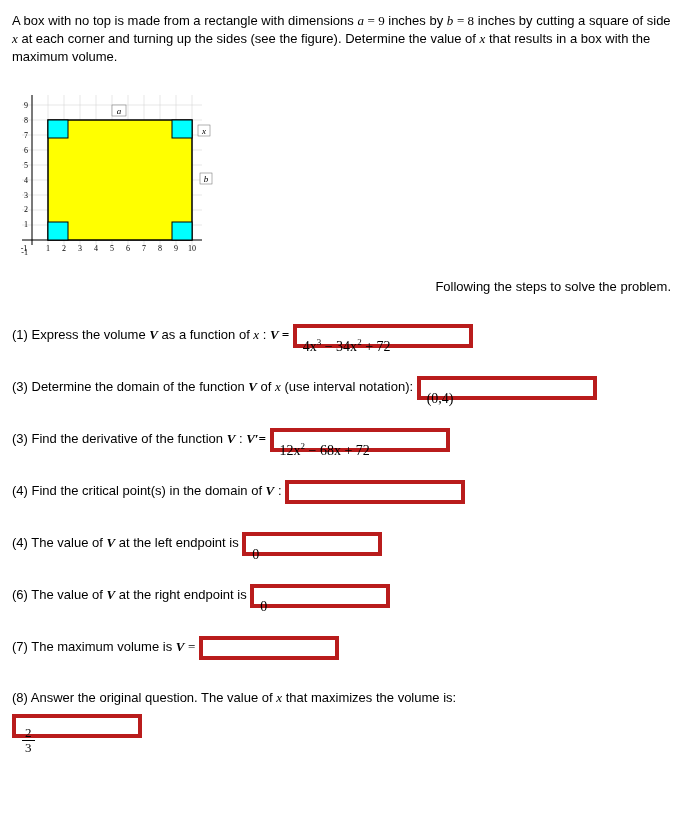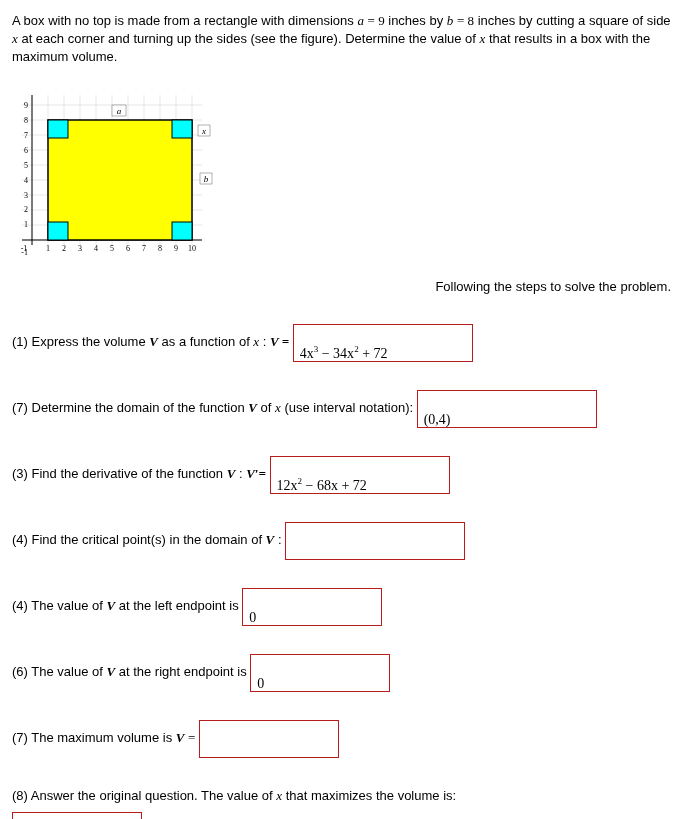--- a/index.html
+++ b/index.html
@@ -27,22 +27,22 @@
     .figure-svg { width: 100%; height: 100%; }
     
     .step {
       margin: 28px 0;
       line-height: 1.5;
     }
     .step.first { margin-top: 12px; text-align: right; }
     
     .answer-input {
       display: inline-block;
-      border: 1px solid #b91c1c;
-      padding: 18px 6px;
+      border: 4px solid #b91c1c;
+      padding: 8px 6px;
       min-width: 150px;
       height: 24px;
       vertical-align: middle;
       font-family: 'Times New Roman', serif;
       font-size: 14px;
       background: #fff;
     }
     .answer-input.wide { min-width: 180px; }
     .answer-input.med { min-width: 140px; }
     .answer-input.narrow { min-width: 130px; }
@@ -163,21 +163,21 @@
   <span>(1) Express the volume </span>
   <span class="math-bold">V</span>
   <span> as a function of </span>
   <span class="math-var">x</span>
   <span>: </span>
   <span class="math-bold">V =</span>
   <span class="answer-input wide"><span class="math-expr">4x<sup>3</sup> − 34x<sup>2</sup> + 72</span></span>
 </div>
 
 <div class="step">
-  <span>(7) Determine the domain of the function </span>
+  <span>(3) Determine the domain of the function </span>
   <span class="math-bold">V</span>
   <span> of </span>
   <span class="math-var">x</span>
   <span> (use interval notation): </span>
   <span class="answer-input wide"><span>(0,4)</span></span>
 </div>
 
 <div class="step">
   <span>(3) Find the derivative of the function </span>
   <span class="math-bold">V</span>

